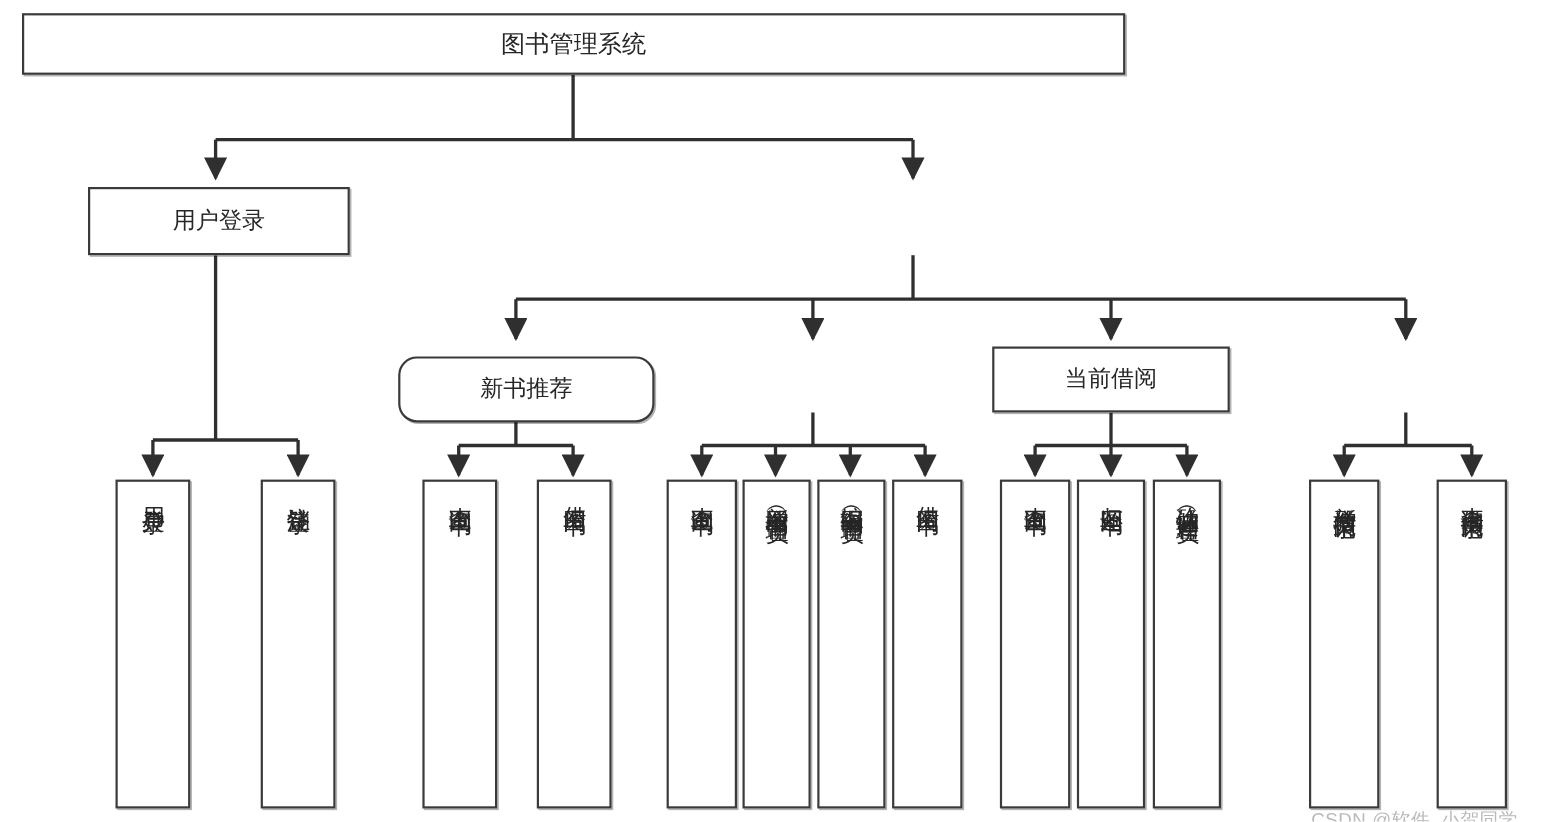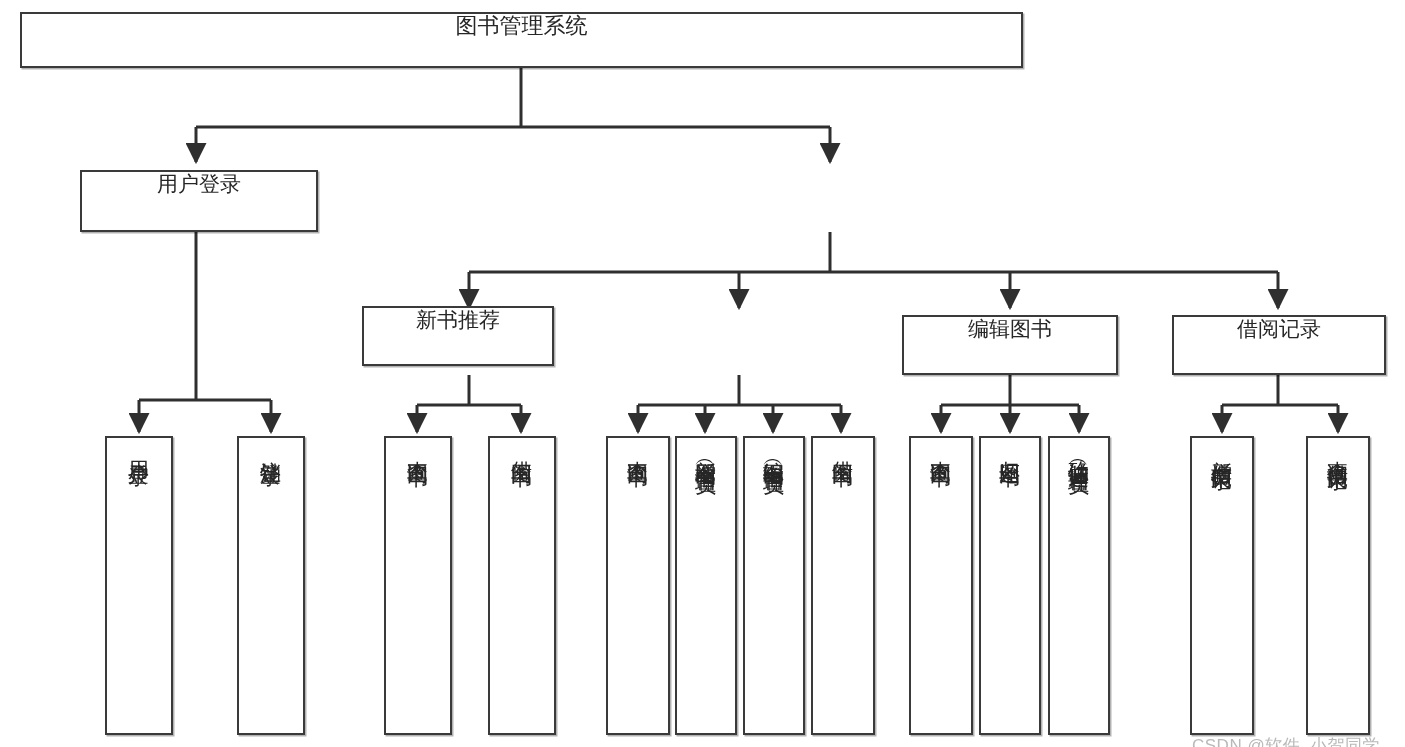--- a/index.html
+++ b/index.html
@@ -25,20 +25,21 @@
     width: 1405px;
     height: 747px;
     pointer-events: none;
   }
   .node {
     position: absolute;
     box-sizing: border-box;
     border: 2px solid #3a3a3a;
     background: #ffffff;
     display: flex;
+    align-items: center;
     justify-content: center;
     color: #262626;
     box-shadow: 1.5px 1.5px 0 rgba(0,0,0,0.30);
     z-index: 2;
   }
   .node .label {
     line-height: 1.12;
     text-align: center;
     white-space: nowrap;
   }
@@ -128,28 +129,25 @@
   </svg>
 
   <div class="node horiz root" style="left:20px; top:12px; width:1003px; height:56px;">
     <span class="label">图书管理系统</span>
   </div>
 
   <div class="node horiz" style="left:80px; top:170px; width:238px; height:62px;">
     <span class="label">用户登录</span>
   </div>
 
-  <div class="node horiz" style="left:362px; top:306px; width:192px; height:60px;">
+  <div class="node horiz" style="left:362px; top:324px; width:233px; height:60px;border-radius:17px;">
     <span class="label">新书推荐</span>
   </div>
   <div class="node horiz" style="left:902px; top:315px; width:216px; height:60px;">
-    <span class="label">编辑图书</span>
-  </div>
-  <div class="node horiz" style="left:1172px; top:315px; width:214px; height:60px;">
-    <span class="label">借阅记录</span>
+    <span class="label">当前借阅</span>
   </div>
 
   <div class="node vert" style="left:105px; top:436px; width:68px; height:299px;">
     <span class="label">用户登录</span>
   </div>
   <div class="node vert" style="left:237px; top:436px; width:68px; height:299px;">
     <span class="label">注销登录</span>
   </div>
 
   <div class="node vert" style="left:384px; top:436px; width:68px; height:299px;">

